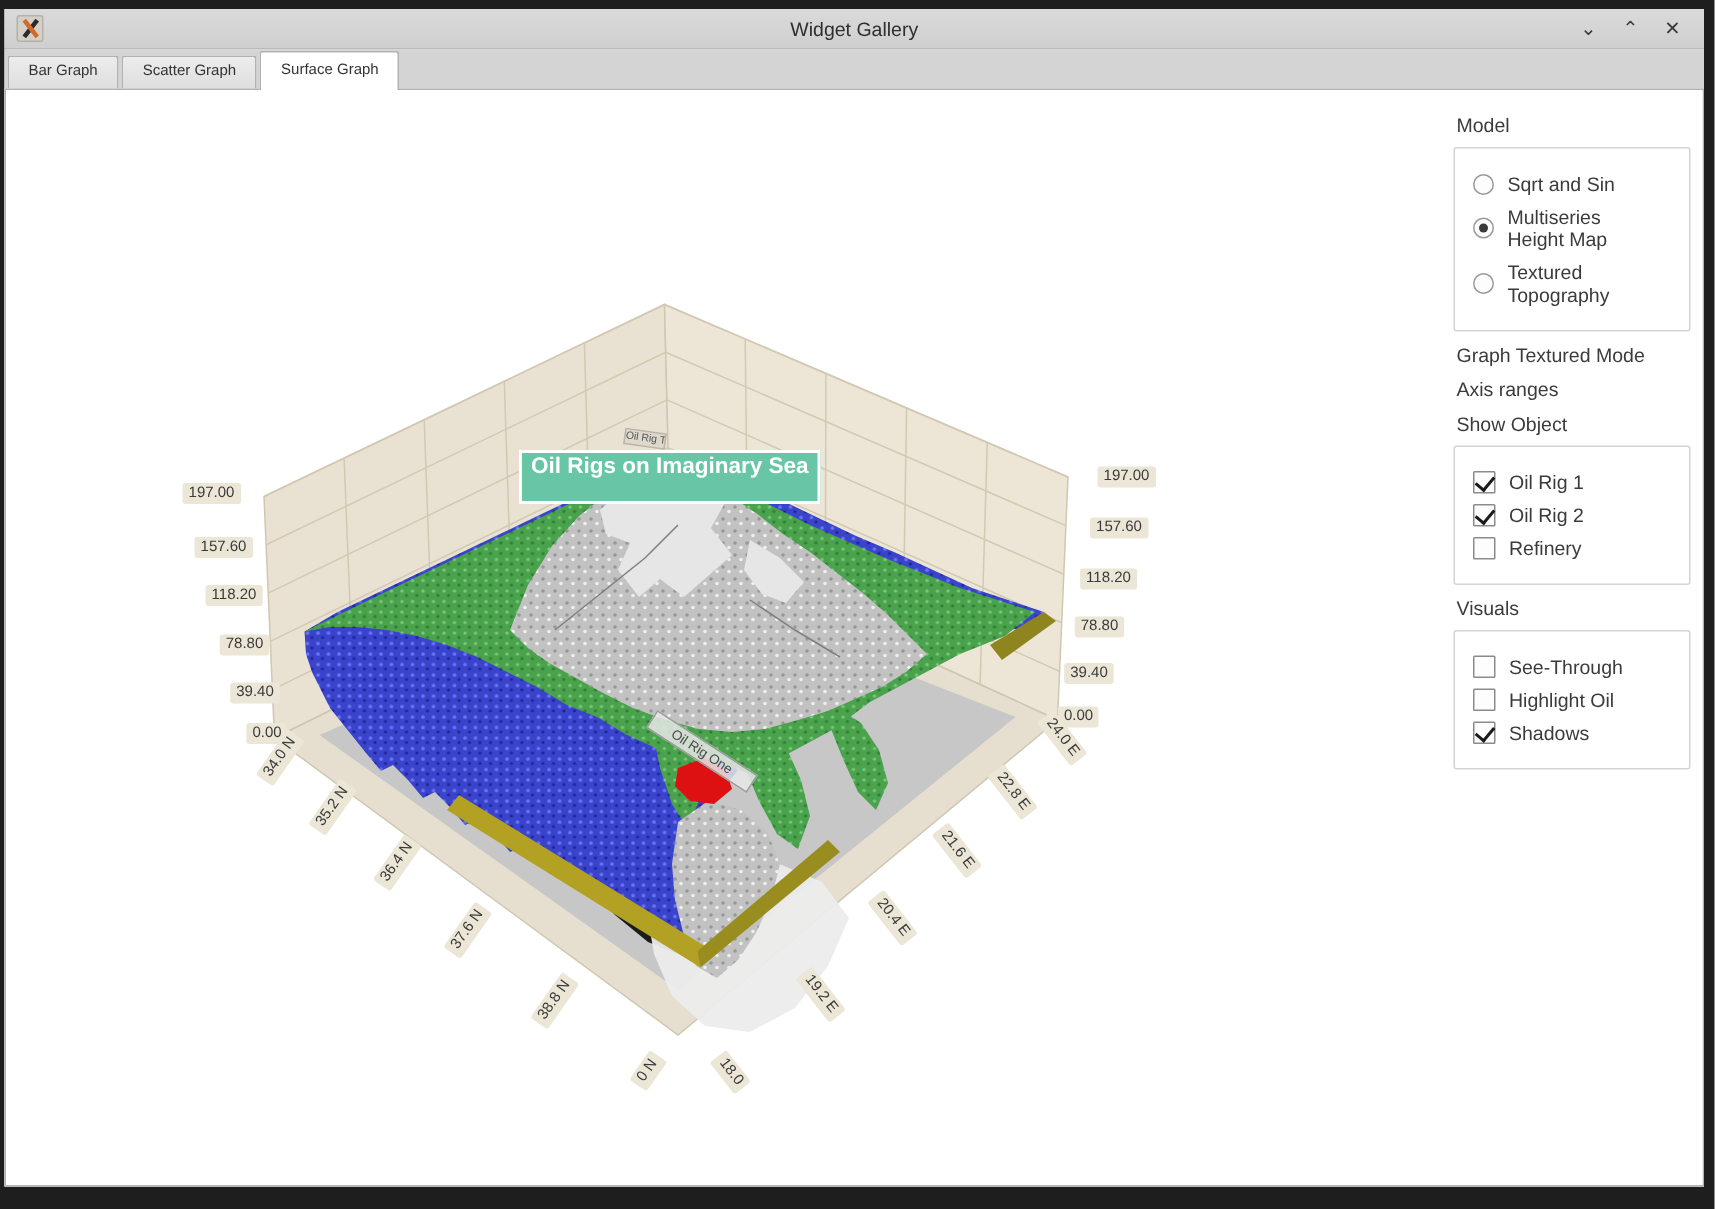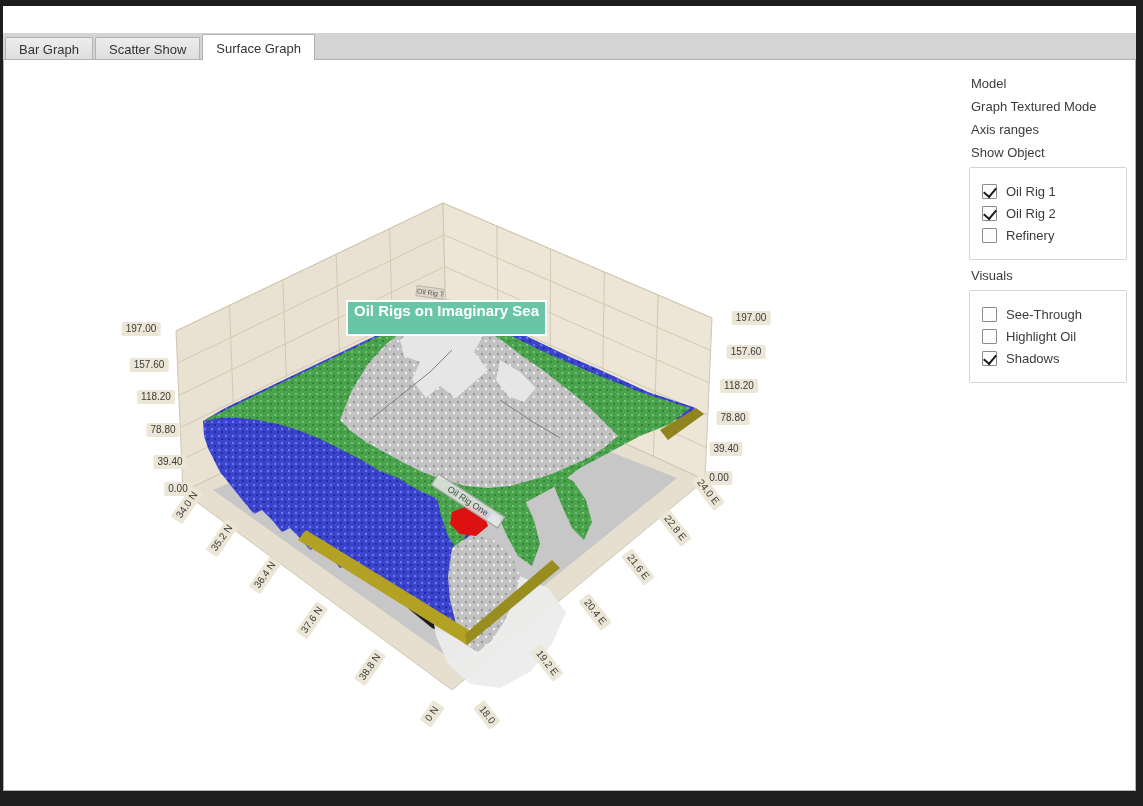--- a/index.html
+++ b/index.html
@@ -11,21 +11,21 @@
   .titlebar { position:absolute; left:0; top:0; width:100%; height:27px; background:linear-gradient(#dadada,#cfcfcf); border-bottom:1px solid #b9b9b9; display:flex; align-items:center; }
   .app-icon { width:18px; height:18px; margin-left:8px; position:relative; background:#d3d0c9; border:1px solid #b4b1a8; border-radius:2px; }
   .app-icon:before, .app-icon:after { content:""; position:absolute; left:7px; top:1px; width:3px; height:14px; }
   .app-icon:before { background:#2b2b2b; transform:rotate(38deg); }
   .app-icon:after  { background:#d46a2a; transform:rotate(-38deg); }
   .title-text { position:absolute; left:0; right:0; text-align:center; font-size:13px; color:#2e2e2e; }
   .win-controls { margin-left:auto; display:flex; gap:10px; padding-right:12px; z-index:2; }
   .win-btn { width:18px; text-align:center; font-size:13px; color:#3a3a3a; cursor:default; line-height:18px; }
   
   .tabbar { position:absolute; left:0; top:27px; width:100%; height:27px; background:#d4d4d4; display:flex; align-items:flex-end; }
-  .tab { font-size:13px; color:#333; padding:4px 13px 5px 13px; background:linear-gradient(#ededed,#dddddd); border:1px solid #b2b2b2; border-bottom:none; margin-left:2px; border-radius:2px 2px 0 0; height:23px; }
+  .tab { font-size:10px; color:#333; padding:4px 13px 5px 13px; background:linear-gradient(#ededed,#dddddd); border:1px solid #b2b2b2; border-bottom:none; margin-left:2px; border-radius:2px 2px 0 0; height:23px; }
   .tab.active { background:#ffffff; height:26px; padding-top:6px; position:relative; z-index:3; }
   
   .content { position:absolute; left:0; top:53px; width:100%; height:732px; background:#ffffff; border:1px solid #b2b2b2;text-decoration:underline; }
   
   .chart-overlay { position:absolute; inset:0; pointer-events:none; z-index:1; }
   .axis-pill { position:absolute; background:#ece6d6; color:#3a3a3a; font-size:10px; line-height:12px; padding:1px 4px; border-radius:2px; white-space:nowrap; transform:translate(-50%,-50%); }
   .axis-pill.rotN { transform:translate(-50%,-50%) rotate(-55deg); }
   .axis-pill.rotE { transform:translate(-50%,-50%) rotate(52deg); }
   .graph-title { position:absolute; left:346px; top:300px; background:#68c6a6; border:2px solid #ffffff; color:#ffffff; font-size:15px; font-weight:bold; padding:0px 6px 15px 6px; white-space:nowrap; transform-origin:left top; }
   .objlabel-one { position:absolute; left:428px; top:494px; width:80px; height:14px; background:rgba(232,232,232,0.85); border:1px solid #9a9a9a; color:#4a4a4a; font-size:9px; line-height:12px; text-align:center; white-space:nowrap; transform:rotate(33deg); }
@@ -46,31 +46,54 @@
   .slider .groove.blue { height:5px; background:#2fa7e1; }
   .slider .handle { position:absolute; top:0px; width:17px; height:15px; background:linear-gradient(#ffffff,#ededed); border:1px solid #a6a6a6; border-radius:3px; }
   .slider .handle.left { left:0; } .slider .handle.right { right:0; }
 </style>
 </head>
 <body>
 
 <div class="stage">
   <div class="window">
 
+    <div class="titlebar">
+      <div class="app-icon"></div>
+      <div class="title-text">Widget Gallery</div>
+      <div class="win-controls">
+        <div class="win-btn">⌄</div>
+        <div class="win-btn">⌃</div>
+        <div class="win-btn">✕</div>
+      </div>
+    </div>
 
     <div class="tabbar">
       <div class="tab">Bar Graph</div>
-      <div class="tab">Scatter Show</div>
+      <div class="tab">Scatter Graph</div>
       <div class="tab active">Surface Graph</div>
     </div>
 
     <div class="content">
 
       <div class="side-panel">
         <div class="sec-title">Model</div>
+        <div class="groupbox">
+          <div class="opt-row">
+            <span class="radio"></span>
+            <span class="opt-label">Sqrt and Sin</span>
+          </div>
+          <div class="opt-row">
+            <span class="radio checked"></span>
+            <span class="opt-label" style="width:102px;">Multiseries Height Map</span>
+          </div>
+          <div class="opt-row">
+            <span class="radio"></span>
+            <span class="opt-label" style="width:102px;">Textured Topography</span>
+          </div>
+        </div>
 
         <div class="sec-title">Graph Textured Mode</div>
 
         <div class="sec-title">Axis ranges</div>
 
         <div class="sec-title">Show Object</div>
         <div class="groupbox">
           <div class="opt-row">
             <span class="checkbox checked"></span>
             <span class="opt-label">Oil Rig 1</span>

